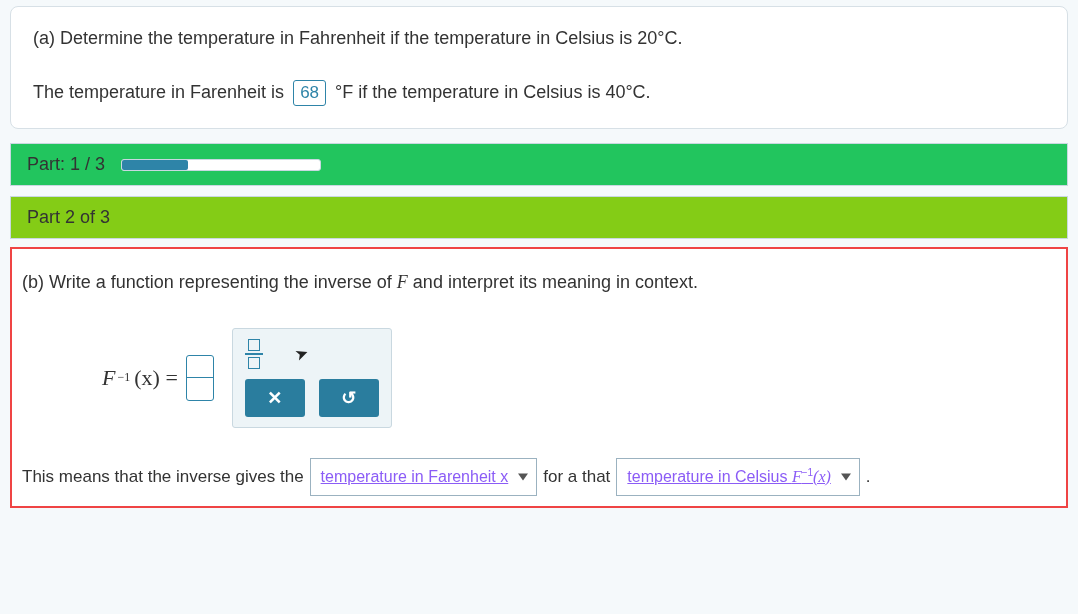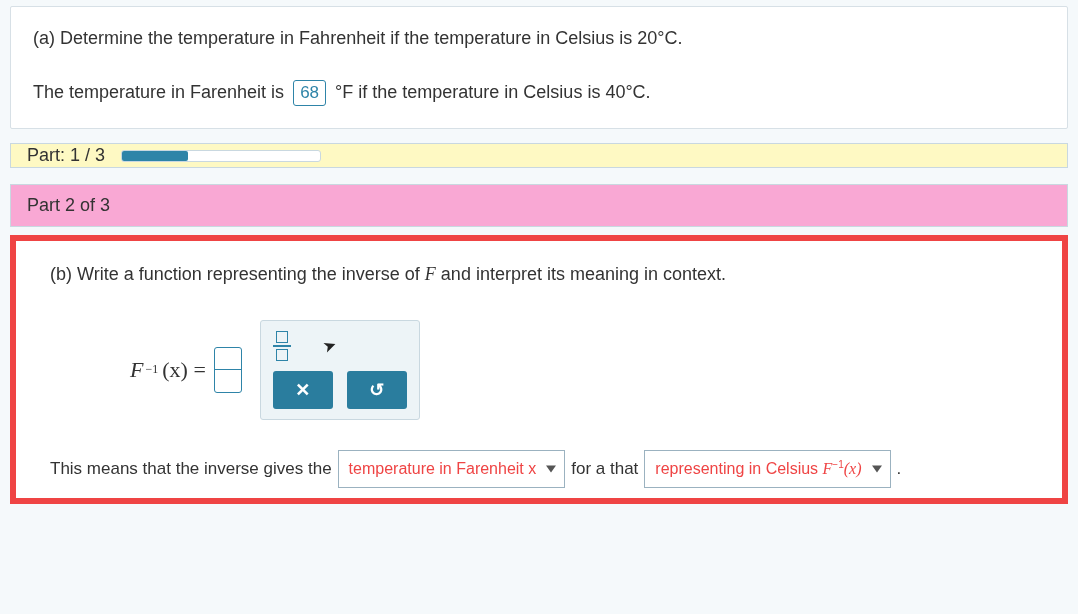--- a/index.html
+++ b/index.html
@@ -11,71 +11,71 @@
     overflow: hidden;
     color: #333;
     font-size: 18px;
   }
   .page {
     padding: 6px 10px 10px 10px;
   }
   .section-a {
     background: #fff;
     border: 1px solid #d7e0e6;
-    border-radius: 2px;
+    border-radius: 8px;
     padding: 18px 22px 22px 22px;
     margin-bottom: 14px;
   }
   .section-a .q { margin-bottom: 28px; line-height: 1.5; }
   .answer-box {
     display: inline-block;
     border: 1.5px solid #2e84a8;
     border-radius: 3px;
     padding: 2px 6px;
     margin: 0 4px;
     color: #2e84a8;
     font-size: 17px;
     min-width: 30px;
     text-align: right;
   }
   .progress-bar-row {
-    background: #fef9c3;
-    border: 1px solid #c9d8e0;
-    padding: 1px 16px;
+    background: #22c55e;
+    border: 1px solid #c9d8e0;
+    padding: 10px 16px;
     display: flex;
     align-items: center;
     gap: 16px;
-    margin-bottom: 16px;
+    margin-bottom: 10px;
   }
   .progress-track {
     flex: 0 0 200px;
     height: 12px;
     background: #fff;
     border: 1px solid #c9d8e0;
     border-radius: 3px;
     position: relative;
   }
   .progress-fill {
     position: absolute;
     left: 0; top: 0; bottom: 0;
     width: 33.3%;
     background: #2e84a8;
     border-radius: 2px;
   }
   .part-header {
-    background: #f9a8d4;
+    background: #84cc16;
     border: 1px solid #c9d8e0;
     padding: 10px 16px;
     margin-bottom: 8px;
     font-weight: normal;
   }
   .section-b {
     background: #fff;
-    border: 6px solid #ef4444;
-    padding: 20px 22px 10px 34px;
+    border: 2px solid #ef4444;
+    padding: 20px 22px 10px 10px;
   }
   .section-b .q { margin-bottom: 32px; line-height: 1.5; }
   .math-row {
     display: flex;
     align-items: center;
     gap: 18px;
     margin-left: 80px;
     margin-bottom: 24px;
   }
   .math-expr {
@@ -138,23 +138,24 @@
     font-size: 17px;
     line-height: 1.5;
     margin-top: 30px;
   }
   .dropdown {
     border: 1px solid #9bb2c0;
     background: #fff;
     padding: 6px 28px 6px 10px;
     position: relative;
     font-size: 16px;
-    color: #ef4444;
+    color: #8b5cf6;
     cursor: pointer;
     white-space: nowrap;
+    text-decoration: underline;
   }
   .dropdown::after {
     content: "";
     position: absolute;
     right: 8px; top: 50%;
     transform: translateY(-50%);
     border-left: 5px solid transparent;
     border-right: 5px solid transparent;
     border-top: 7px solid #555;
   }
@@ -219,20 +220,20 @@
       </div>
     </div>
 
     <div class="interpret-row">
       <span>This means that the inverse gives the</span>
       <span class="dropdown">
         <span>temperature in Farenheit x</span>
       </span>
       <span>for a that</span>
       <span class="dropdown">
-        <span>representing in Celsius </span><span class="fserif">F</span><sup style="font-size:10px;">−1</sup><span class="fserif">(x)</span>
+        <span>temperature in Celsius </span><span class="fserif">F</span><sup style="font-size:10px;">−1</sup><span class="fserif">(x)</span>
       </span>
       <span>.</span>
     </div>
 
   </div>
 
 </div>
 
 </body></html>

